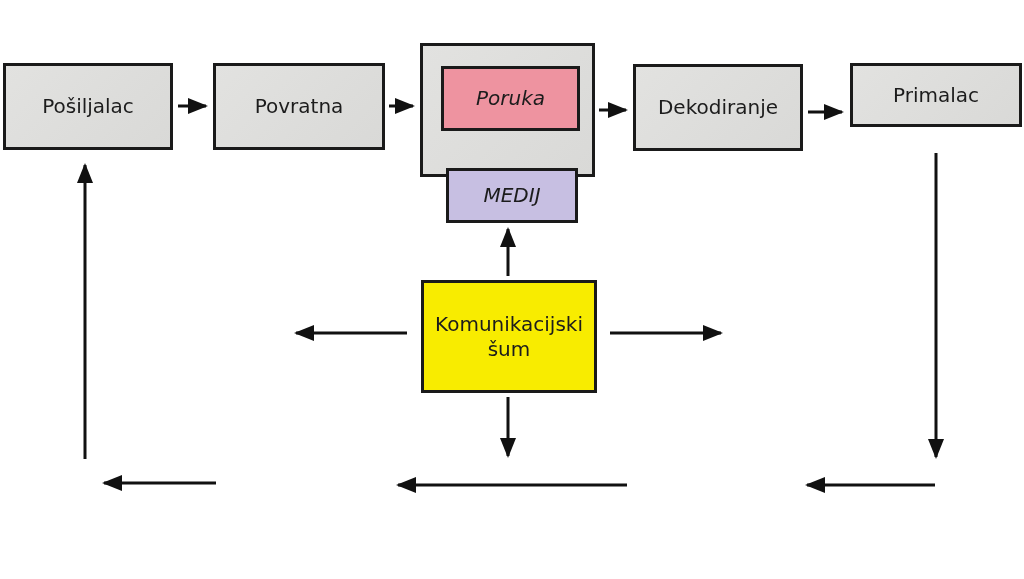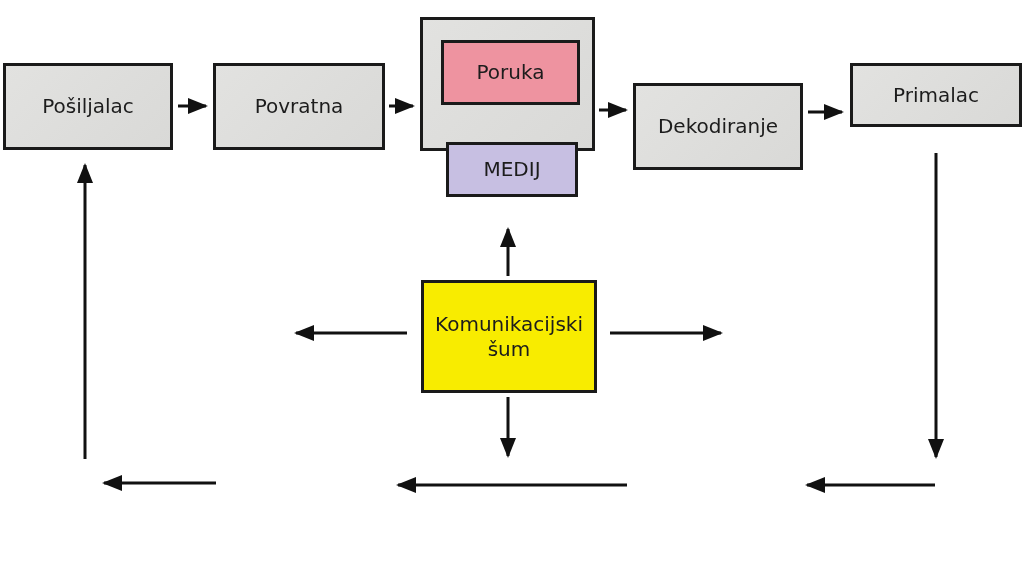--- a/index.html
+++ b/index.html
@@ -34,24 +34,24 @@
   .node.yellow { background: var(--noise_fill, #f8ec00); }
   .container-box {
     position: absolute;
     box-sizing: border-box;
     border: 3px solid var(--box_border, #1a1a1a);
     background: linear-gradient(135deg, #e2e2e0, var(--box_fill, #d9d9d7));
   }
   
   #n-posiljalac { left: 3px;   top: 63px;  width: 170px; height: 87px; }
   #n-kodiranje  { left: 213px; top: 63px;  width: 172px; height: 87px; }
-  #n-channel    { left: 420px; top: 17px;  width: 175px; height: 134px; }
+  #n-channel    { left: 420px; top: 43px;  width: 175px; height: 134px; font-style: italic; }
   #n-poruka     { left: 18px;  top: 20px;  width: 139px; height: 65px; }
   #n-medij      { left: 23px;  top: 122px; width: 132px; height: 55px; }
-  #n-dekodiranje{ left: 633px; top: 64px;  width: 170px; height: 87px; margin-top: 19px; }
+  #n-dekodiranje{ left: 633px; top: 64px;  width: 170px; height: 87px; }
   #n-primalac   { left: 850px; top: 63px;  width: 172px; height: 64px; }
   #n-sum        { left: 421px; top: 280px; width: 176px; height: 113px; }
   #n-povratna   { left: 219px; top: 443px; width: 169px; height: 88px; }
   #n-odgovor    { left: 630px; top: 443px; width: 170px; height: 86px; }
   #arrows {
     position: absolute;
     left: 0; top: 0;
     width: 1024px; height: 579px;
     pointer-events: none;
   }

